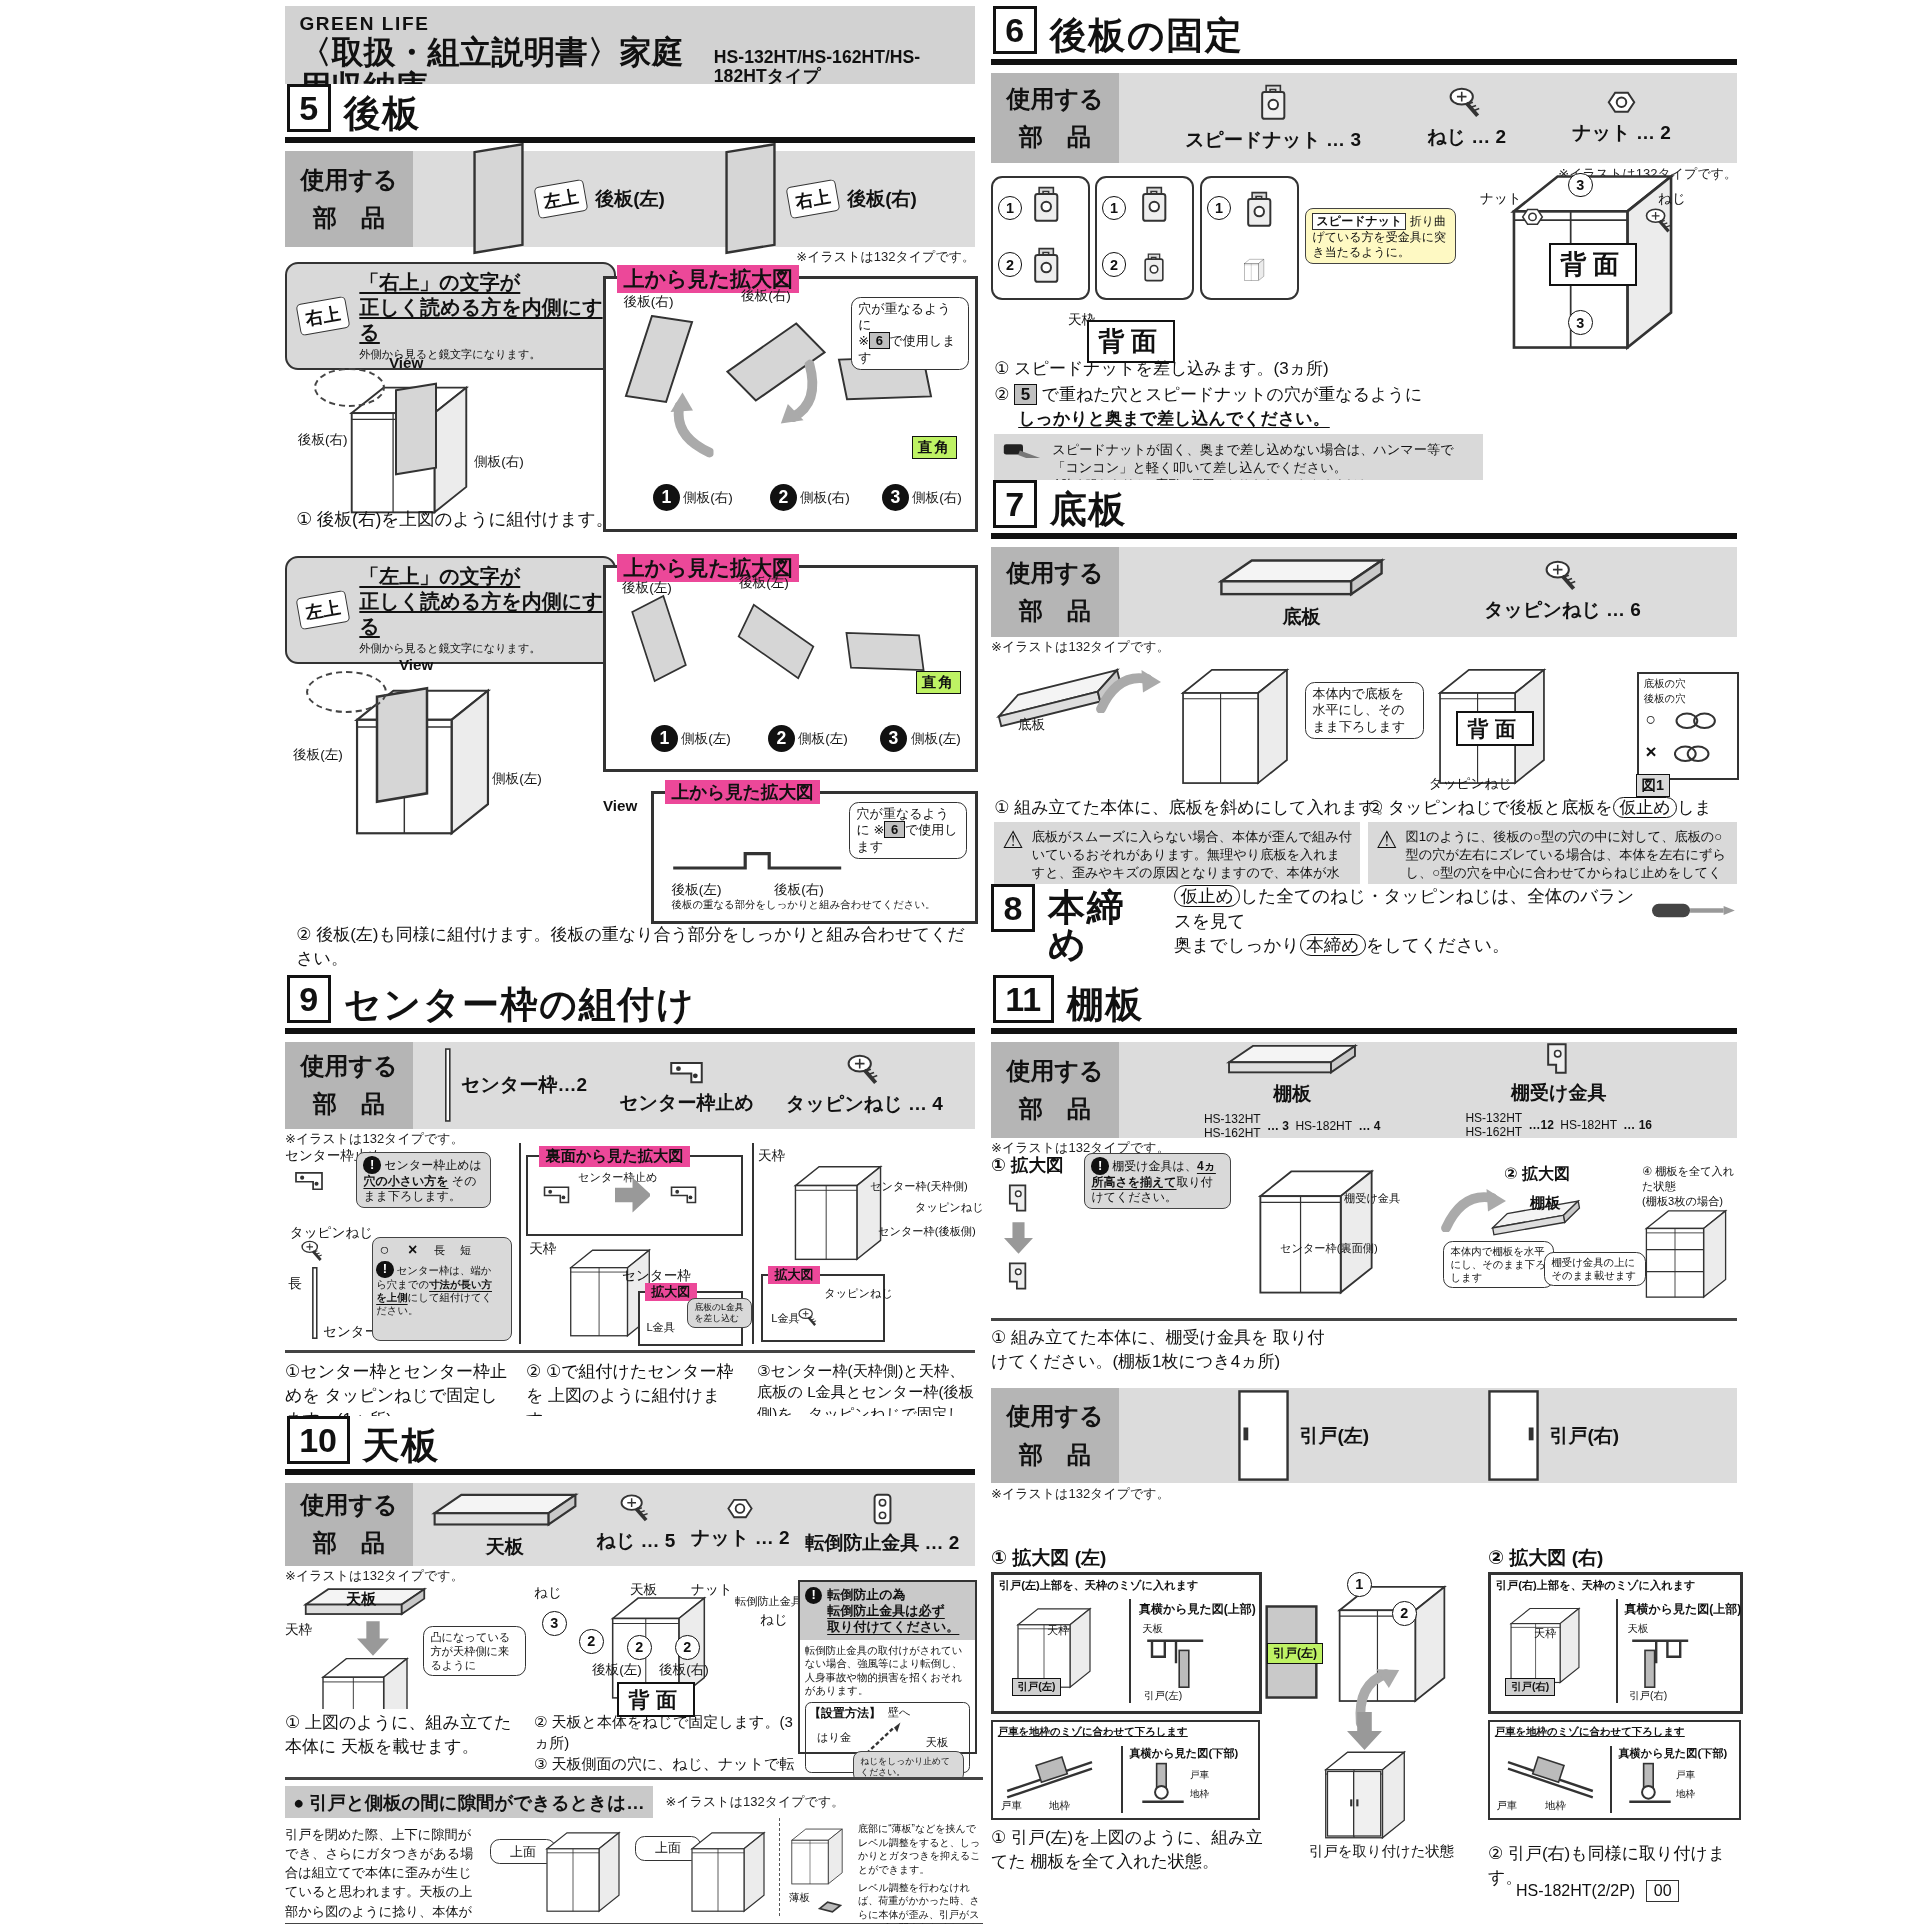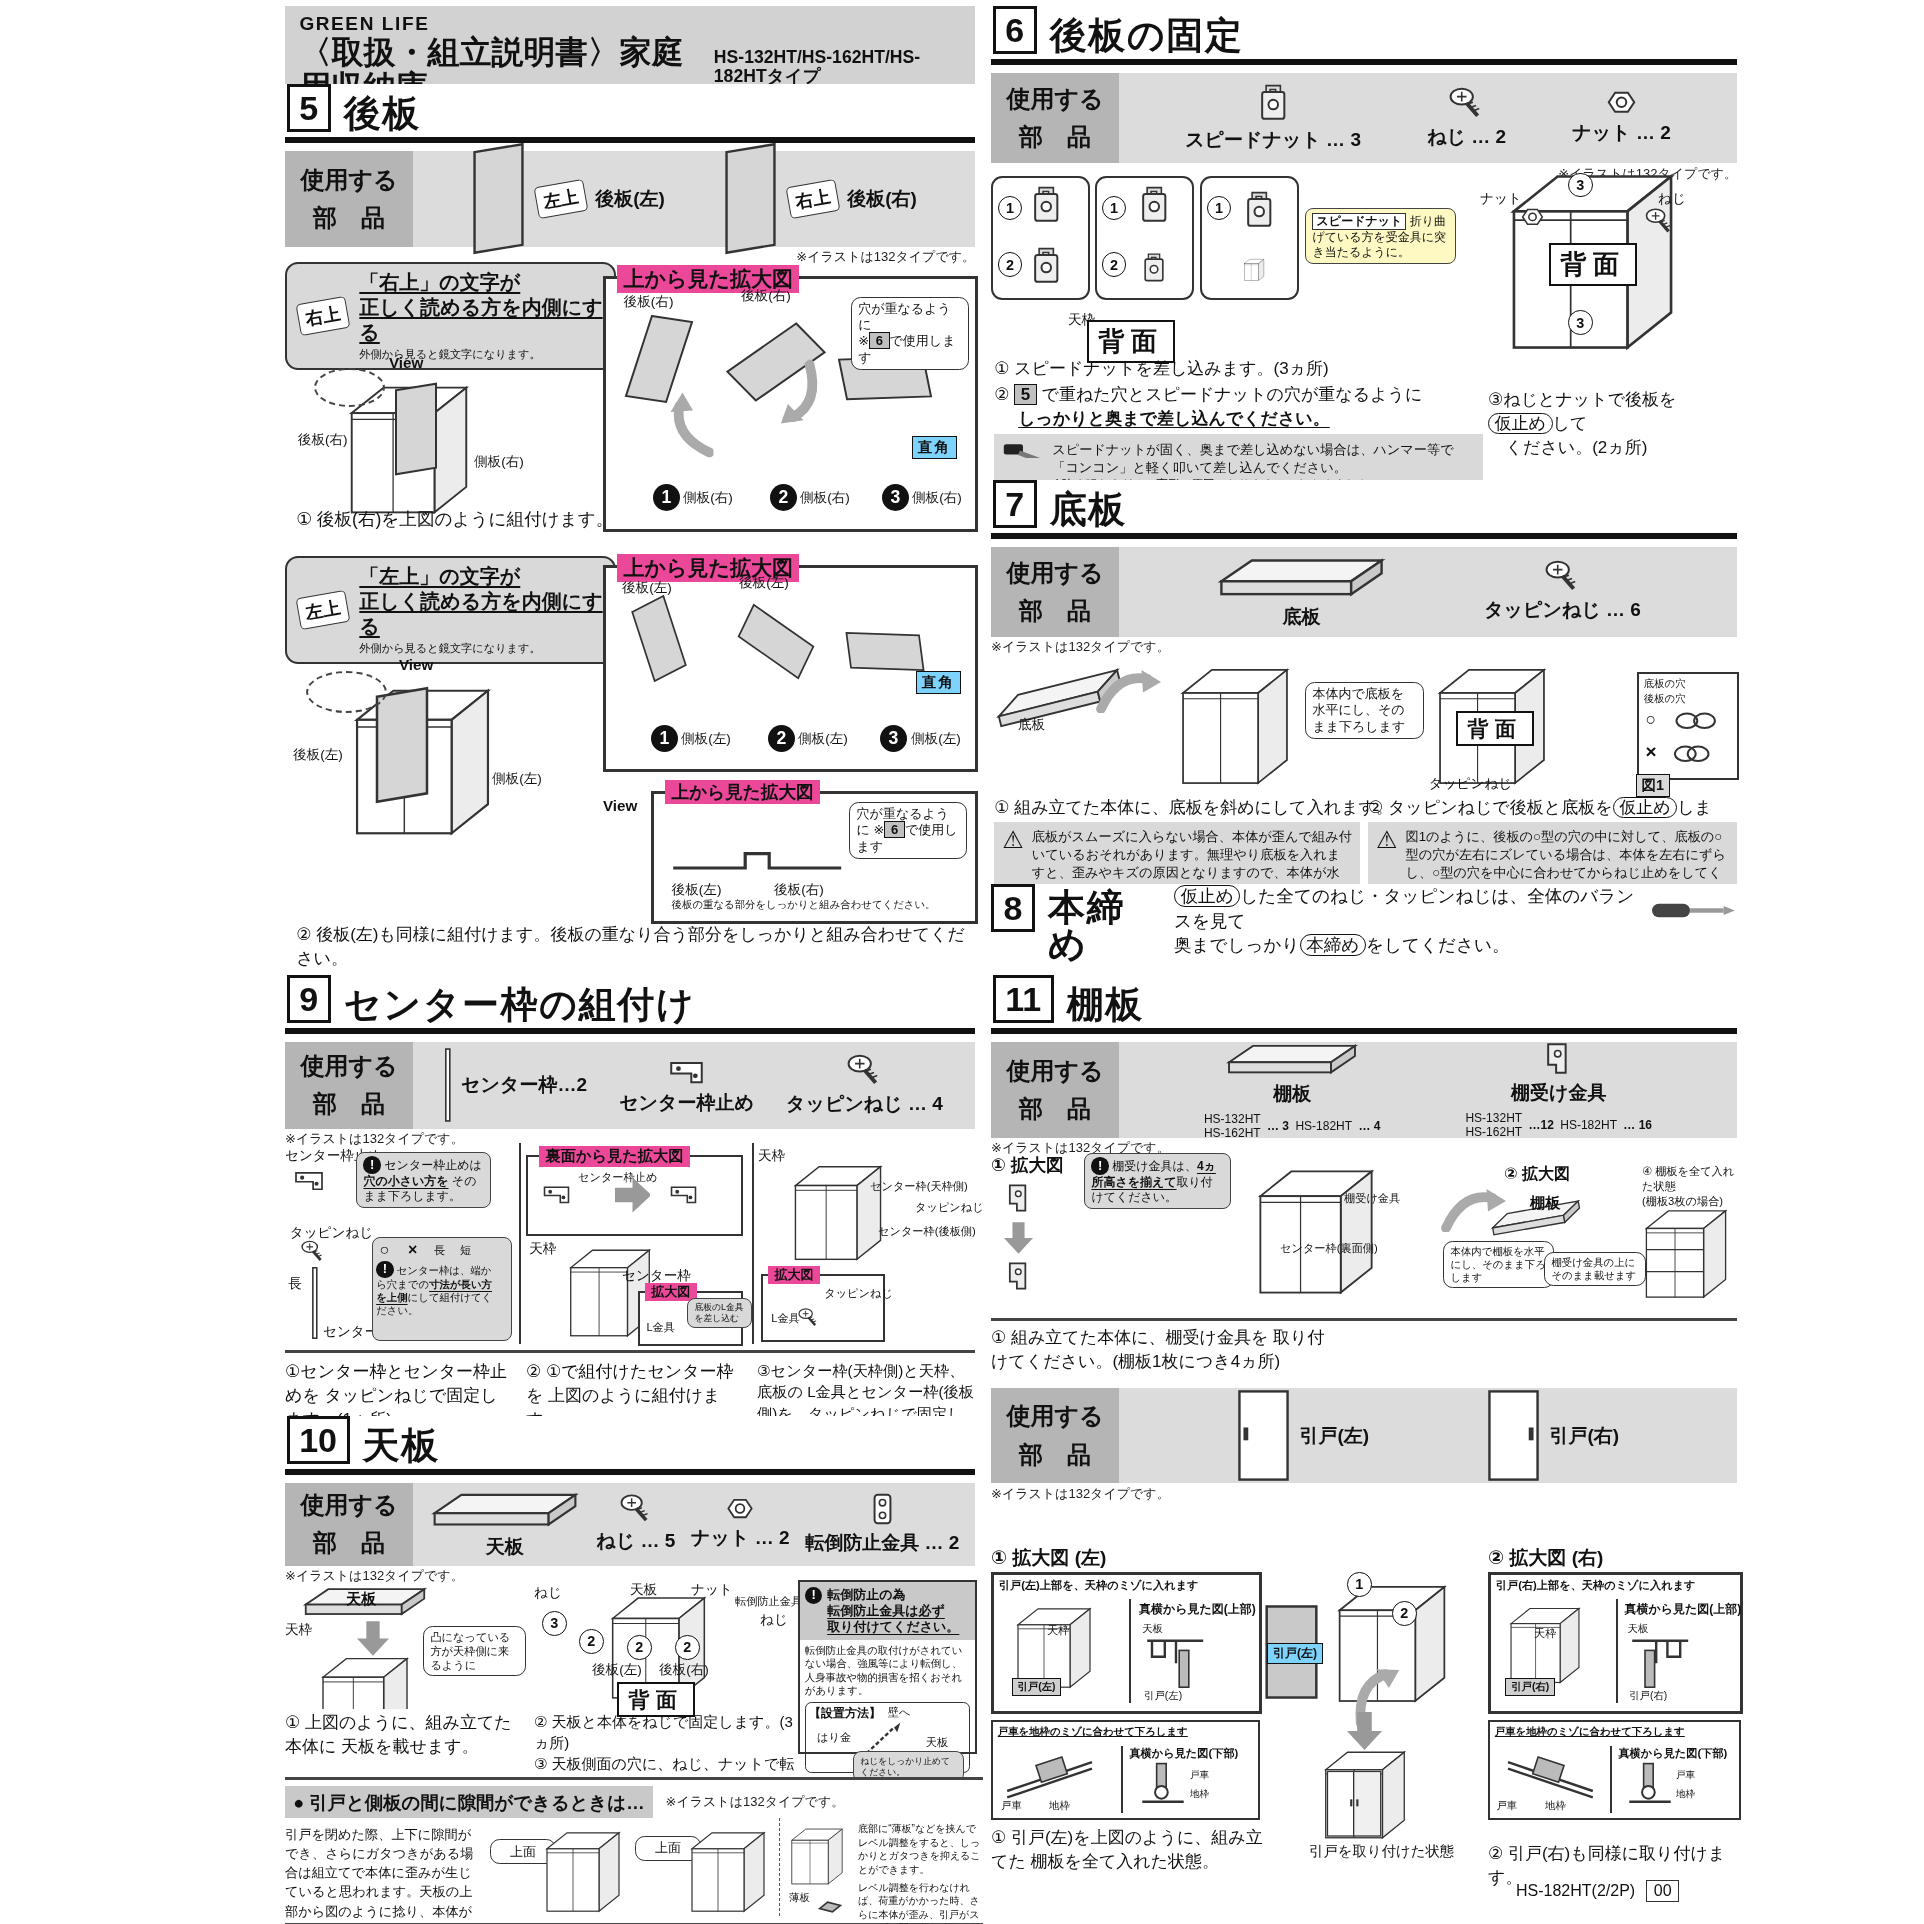--- a/index.html
+++ b/index.html
@@ -26,21 +26,21 @@
   .u2{font-weight:bold;font-size:20px;text-decoration:underline;text-underline-offset:3.2px;line-height:1.25;}
   .subnote{font-size:11.2px;margin-top:1.6px;}
   .badge{position:absolute;background:#111;color:#fff;border-radius:50%;width:27px;height:27px;display:flex;align-items:center;justify-content:center;font-weight:bold;font-size:17.6px;}
   .obadge{position:absolute;background:#fff;border:1.6px solid #111;border-radius:50%;width:22.5px;height:22.5px;display:flex;align-items:center;justify-content:center;font-weight:bold;font-size:14.4px;}
   .pill{border:1.6px solid #111;border-radius:11.2px;padding:0 5.6px;white-space:nowrap;}
   .numbox5{border:1.6px solid #111;background:#c0c0c0;padding:0 5.6px;font-weight:bold;}
   .step{font-size:17px;line-height:1.4;position:absolute;}
   .warn{position:absolute;background:#d9d9d9;padding:6.4px 8px;font-size:13.2px;line-height:1.35;display:flex;gap:8px;align-items:flex-start;}
   .warnmark{font-size:24px;line-height:1;}
   .boxedlabel{position:absolute;border:2.4px solid #111;background:#fff;font-size:26px;font-weight:bold;padding:1.6px 9.6px;letter-spacing:6.4px;white-space:nowrap;}
-  .smallboxed{position:absolute;border:1.6px solid #111;background:#7dd3fc;font-size:14.4px;font-weight:bold;padding:0.8px 4.8px;white-space:nowrap;}
+  .smallboxed{position:absolute;border:1.6px solid #111;background:#bef264;font-size:14.4px;font-weight:bold;padding:0.8px 4.8px;white-space:nowrap;}
   .bu{font-weight:bold;text-decoration:underline;text-underline-offset:3.2px;}
   .alert{display:inline-flex;background:#111;color:#fff;border-radius:50%;width:17.6px;height:17.6px;align-items:center;justify-content:center;font-weight:bold;font-size:13px;flex:0 0 17.6px;}
   .dashline{position:absolute;border-left:1.6px dashed #555;}
   .vdiv{position:absolute;border-left:2.4px solid #333;}
   .hr2{position:absolute;left:0;right:0;border-top:3.2px solid #444;}
   .header{position:absolute;background:#d2d2d2;padding:6.4px 13px 8px 14.4px;}
   .brand{font-weight:bold;font-size:19px;letter-spacing:1.6px;}
   .htitle{font-weight:bold;font-size:32px;line-height:1.1;display:flex;align-items:baseline;gap:8px;}
   .hmodels{font-size:17.6px;font-weight:bold;}
   .footer{position:absolute;display:flex;align-items:center;gap:11.2px;font-size:16px;}
@@ -387,24 +387,20 @@
   </div>
   <div class="warn" style="left:3.2px;top:428px;width:473px;">
     <svg width="42" height="17.6" viewBox="0 0 52 22" style="flex:0 0 42px;">
         <use href="#hammeri"></use>
       </svg>
     <div>
       <span>スピードナットが固く、奥まで差し込めない場合は、ハンマー等で「コンコン」と軽く叩いて差し込んでください。</span>
       <span style="display:block;font-size:11.6px;">※強く叩きすぎると変形の原因となりますのでおやめください。</span>
     </div>
   </div>
-  <div class="step" style="left:497px;top:382px;width:249px;">
-    <span>③ねじとナットで後板を</span><span class="pill">仮止め</span><span>して</span><br>
-    <span style="margin-left:17.6px;">ください。(2ヵ所)</span>
-  </div>
 </div>
 
 <div class="sec" style="left:991px;top:480px;width:746px;height:395px;">
   <div class="sechead">
     <span class="secnum">7</span>
     <span class="sectitle">底板</span>
   </div>
   <div class="partsbar" style="height:90px;">
     <div class="plabel">
         <span>使用する</span>

